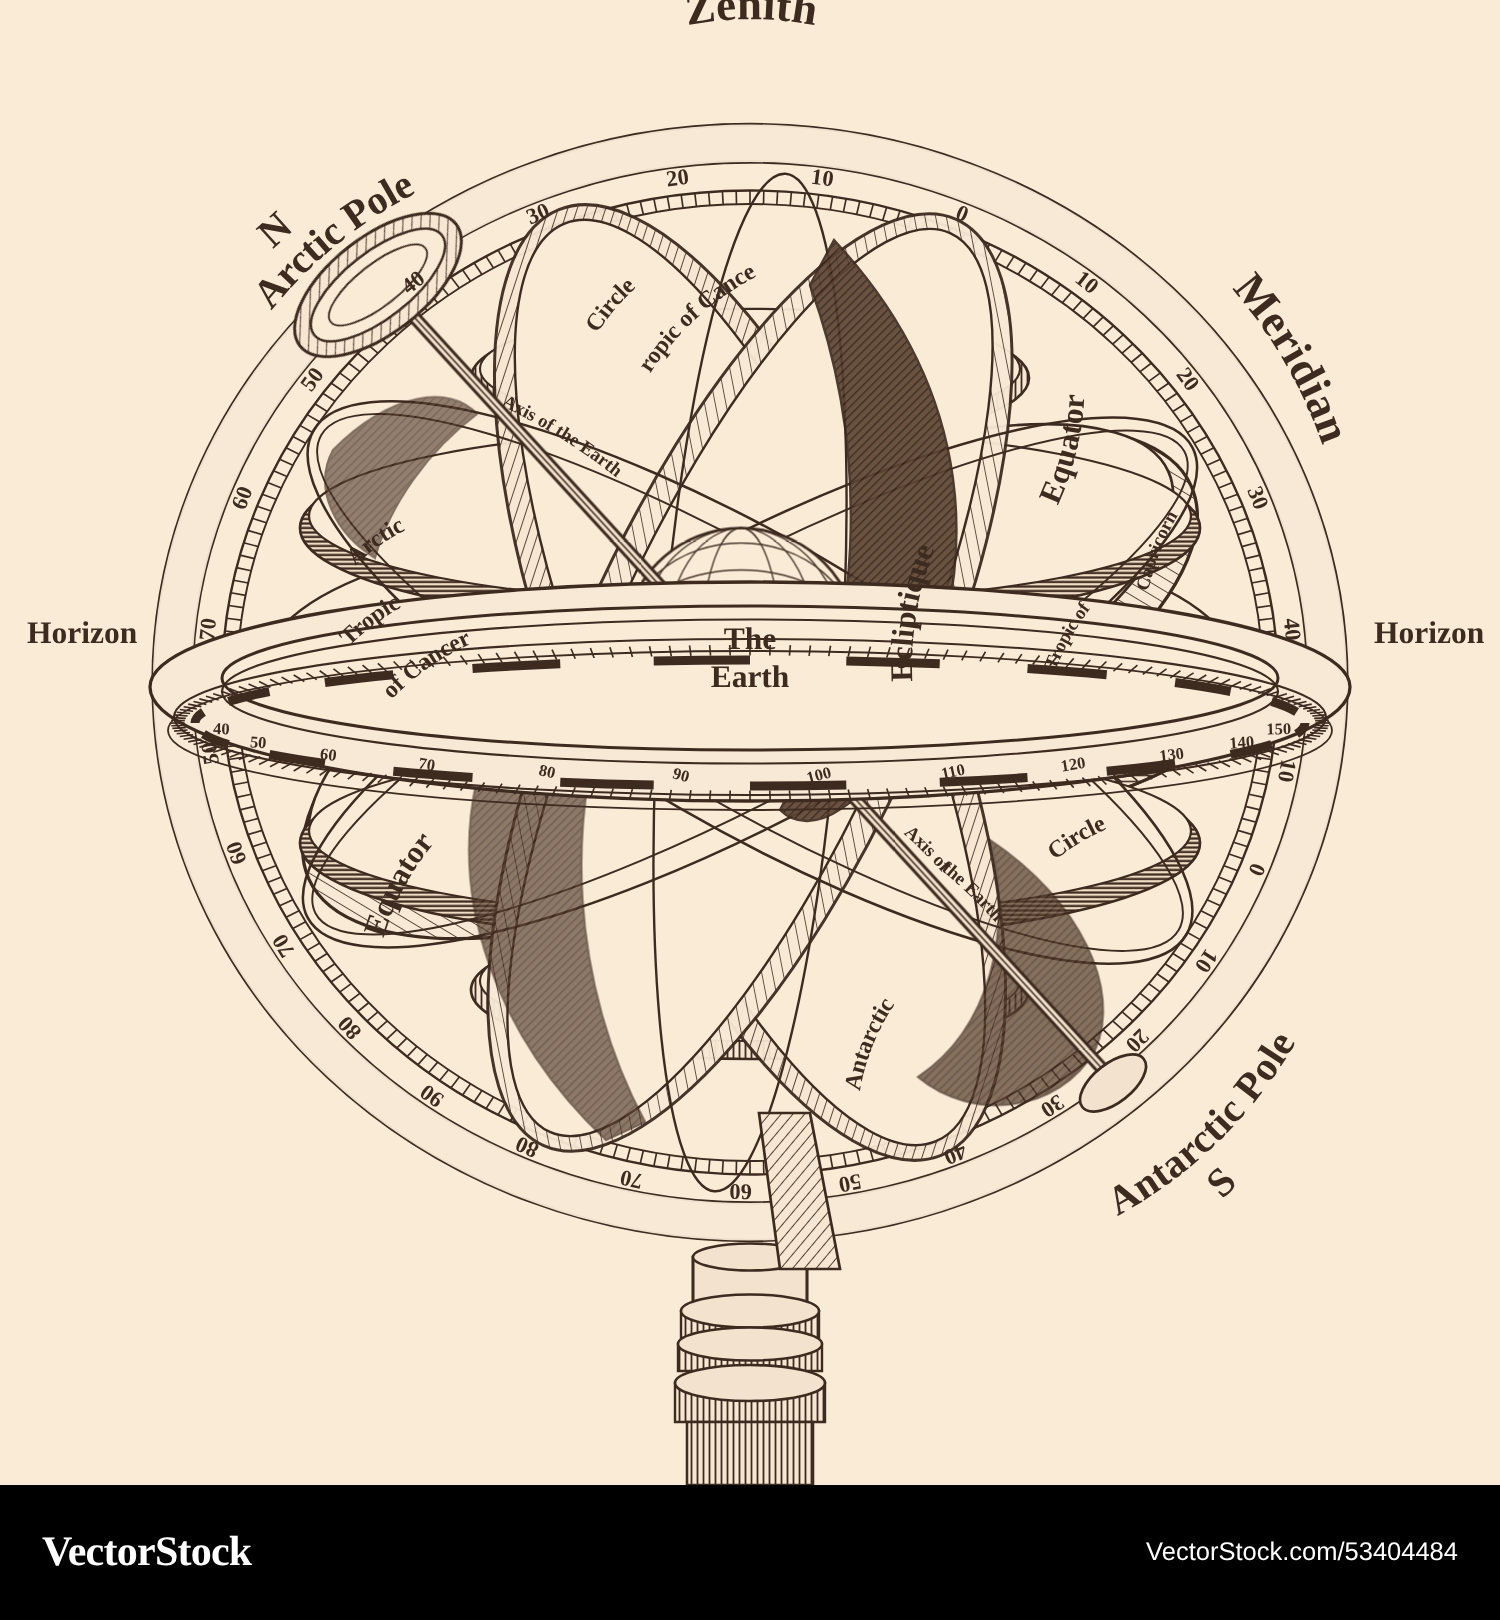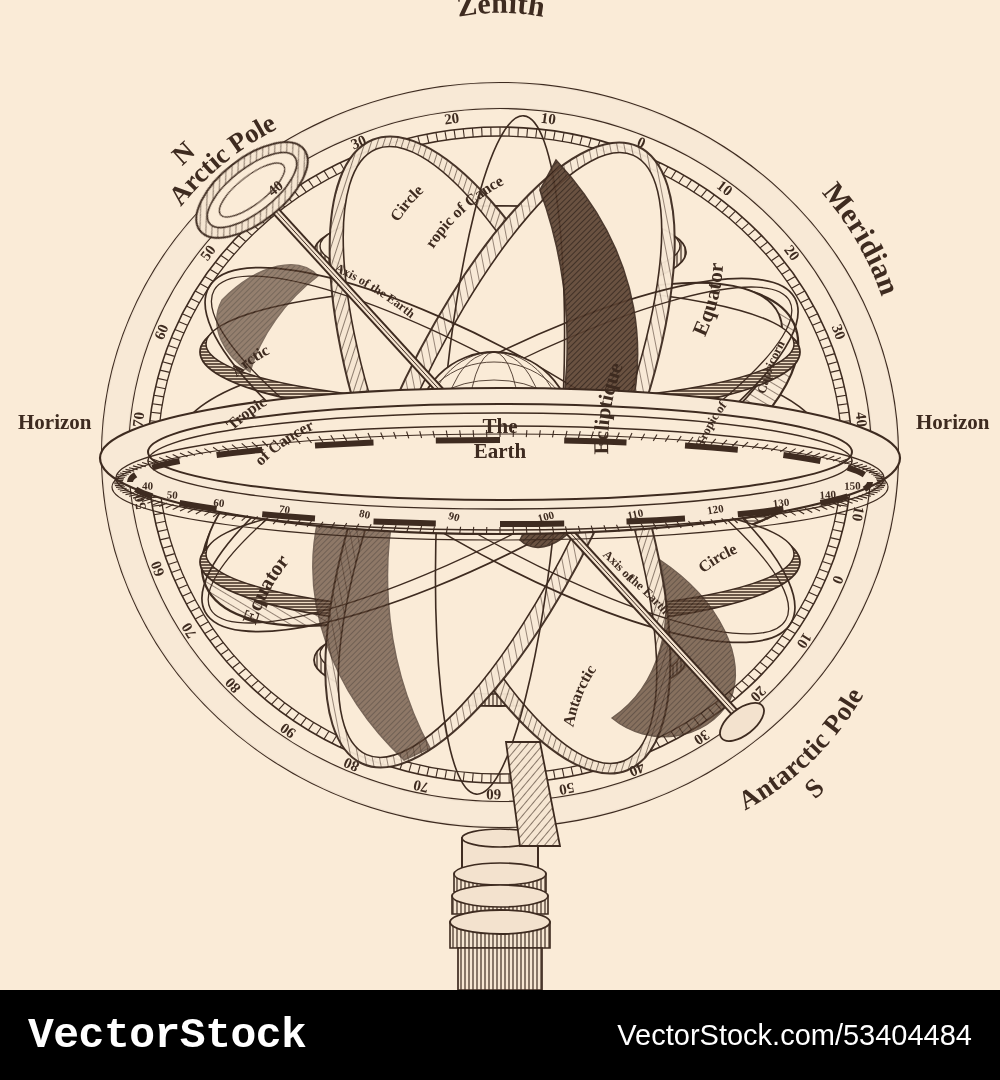--- a/index.html
+++ b/index.html
@@ -38,34 +38,34 @@
     width: 1000px;
     height: 90px;
     background: #000000;
     color: #ffffff;
   }
   #footer .brand {
     position: absolute;
     left: 28px;
     top: 50%;
     transform: translateY(-50%);
-    font-family: Liberation Mono, monospace;
+    font-family: Liberation Serif, serif;
     font-weight: 700;
-    font-size: 43px;
+    font-size: 28px;
     letter-spacing: -0.5px;
     white-space: nowrap;
   }
   #footer .url {
     position: absolute;
     right: 28px;
     top: 50%;
     transform: translateY(-50%);
     font-family: "Liberation Sans", sans-serif;
     font-weight: 400;
-    font-size: 29px;
+    font-size: 17px;
     white-space: nowrap;
   }
 
   
   .lbl {
     font-family: "Liberation Serif", "DejaVu Serif", serif;
     fill: #3e2b20;
     dominant-baseline: middle;
   }
   .lbl-big   { font-size: 30px; font-weight: 700; letter-spacing: 0.5px; }

